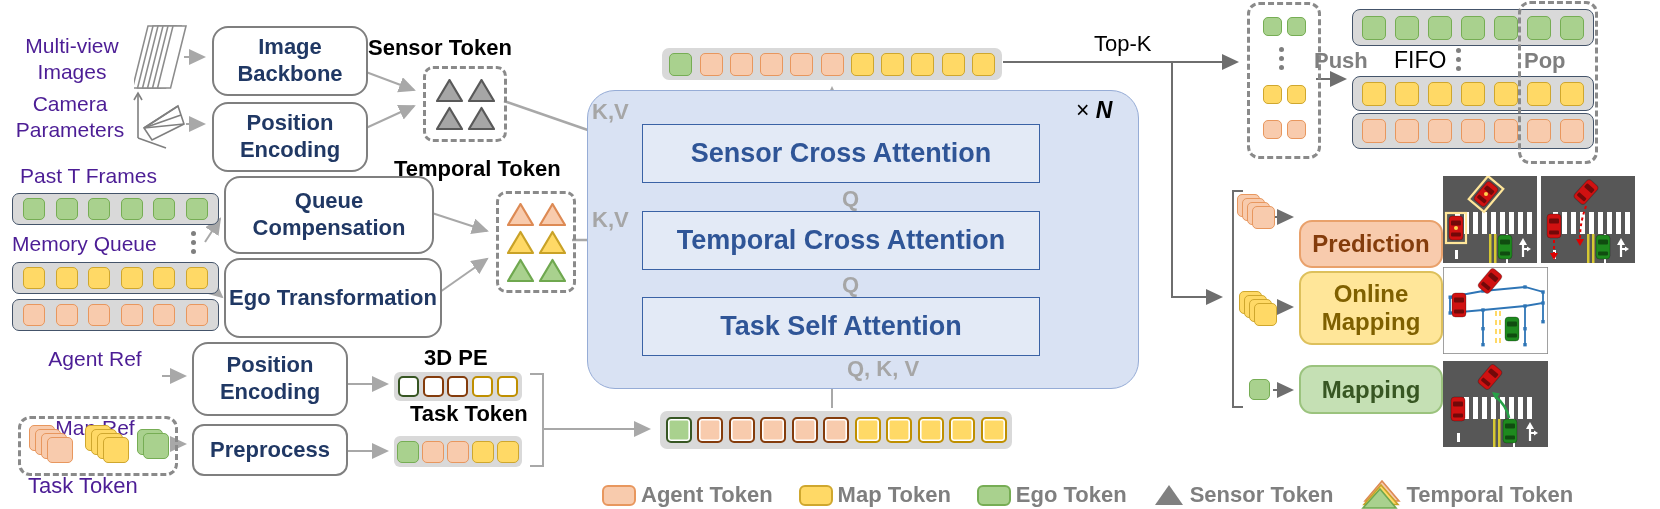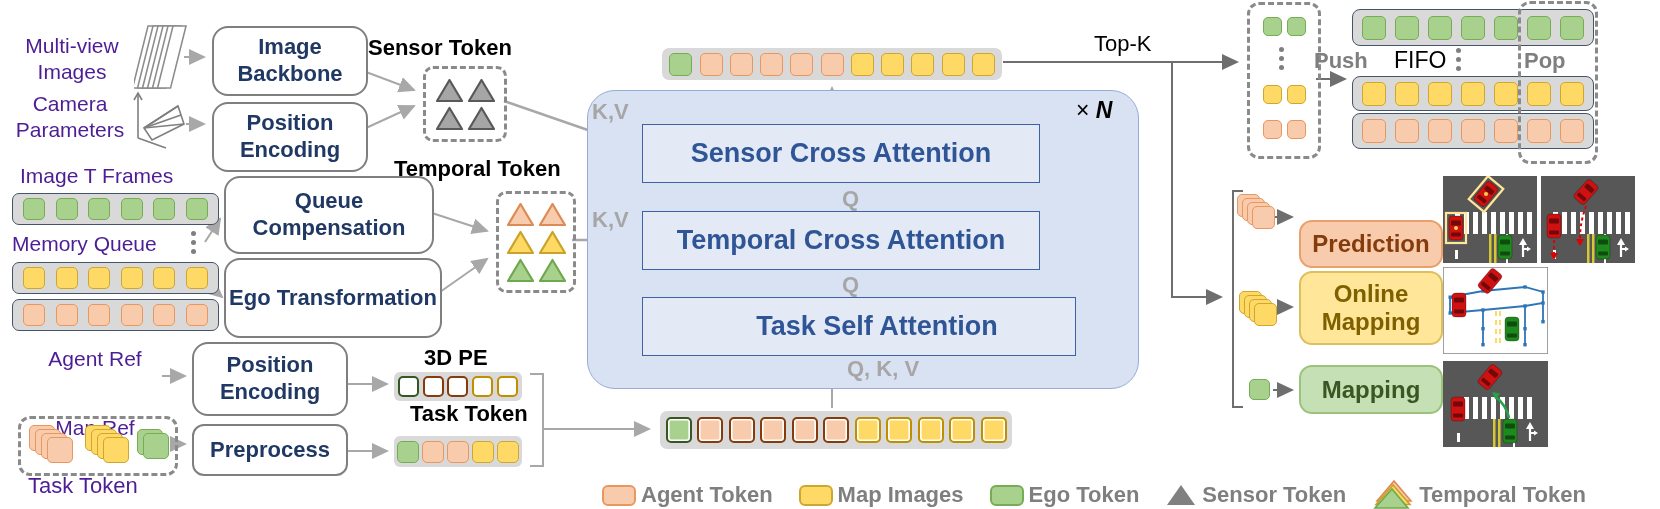--- a/index.html
+++ b/index.html
@@ -145,21 +145,21 @@
   <div class="blabel" style="left:368px;top:36px;">Sensor Token</div>
   <div class="dashed" style="left:423px;top:66px;width:78px;height:70px;display:flex;align-items:center;justify-content:center;">
       <svg width="59" height="51" viewBox="0 0 59 51">
         <polygon points="13.5,1 1,22 26,22" fill="var(--sensor-fill)" stroke="var(--sensor-tri)" stroke-width="2.2" stroke-linejoin="round"></polygon>
         <polygon points="45.5,1 33,22 58,22" fill="var(--sensor-fill)" stroke="var(--sensor-tri)" stroke-width="2.2" stroke-linejoin="round"></polygon>
         <polygon points="13.5,29 1,50 26,50" fill="var(--sensor-fill)" stroke="var(--sensor-tri)" stroke-width="2.2" stroke-linejoin="round"></polygon>
         <polygon points="45.5,29 33,50 58,50" fill="var(--sensor-fill)" stroke="var(--sensor-tri)" stroke-width="2.2" stroke-linejoin="round"></polygon>
       </svg>
     </div>
 
-  <div class="plain" style="left:20px;top:163px;">Image T Frames</div>
+  <div class="plain" style="left:20px;top:163px;">Past T Frames</div>
   <div class="tray bordered" style="left:12px;top:193px;width:205px;height:30px;">
       <div class="tok tok-fill-ego" style="width: 22px; height: 22px;"></div>
       <div class="tok tok-fill-ego" style="width: 22px; height: 22px;"></div>
       <div class="tok tok-fill-ego" style="width: 22px; height: 22px;"></div>
       <div class="tok tok-fill-ego" style="width: 22px; height: 22px;"></div>
       <div class="tok tok-fill-ego" style="width: 22px; height: 22px;"></div>
       <div class="tok tok-fill-ego" style="width: 22px; height: 22px;"></div>
     </div>
   <div class="plain" style="left:12px;top:231px;">Memory Queue</div>
   <div class="vdots" style="left:191px;top:231px;">
@@ -270,21 +270,21 @@
     <span>×</span>
     <span class="n">N</span>
   </div>
 
   <div class="attn" style="top:124px;">
     <span>Sensor Cross Attention</span>
   </div>
   <div class="attn" style="top:211px;">
     <span>Temporal Cross Attention</span>
   </div>
-  <div class="attn" style="top:297px;padding-left:36px;">
+  <div class="attn" style="top:297px;">
     <span>Task Self Attention</span>
   </div>
 
   <div class="graylabel" style="left:592px;top:101px;">K,V</div>
   <div class="graylabel" style="left:592px;top:209px;">K,V</div>
   <div class="graylabel" style="left:842px;top:188px;">Q</div>
   <div class="graylabel" style="left:842px;top:274px;">Q</div>
   <div class="graylabel" style="left:847px;top:358px;">Q, K, V</div>
 
   <div class="tray" style="left:660px;top:411px;width:352px;height:38px;">
@@ -546,21 +546,21 @@
     </svg>
   </div>
 
   <div id="legend">
       <span class="legend-item">
         <span class="lg-sq" style="background:var(--agent-fill);border-color:var(--agent-border);"></span>
         <span class="txt">Agent Token</span>
       </span>
       <span class="legend-item">
         <span class="lg-sq" style="background:var(--map-fill);border-color:var(--map-border);"></span>
-        <span class="txt">Map Images</span>
+        <span class="txt">Map Token</span>
       </span>
       <span class="legend-item">
         <span class="lg-sq" style="background:var(--ego-fill);border-color:var(--ego-border);"></span>
         <span class="txt">Ego Token</span>
       </span>
       <span class="legend-item">
         <svg width="32" height="24" viewBox="0 0 32 24">
           <polygon points="16,2 2,22 30,22" fill="#808080"></polygon>
         </svg>
         <span class="txt">Sensor Token</span>

